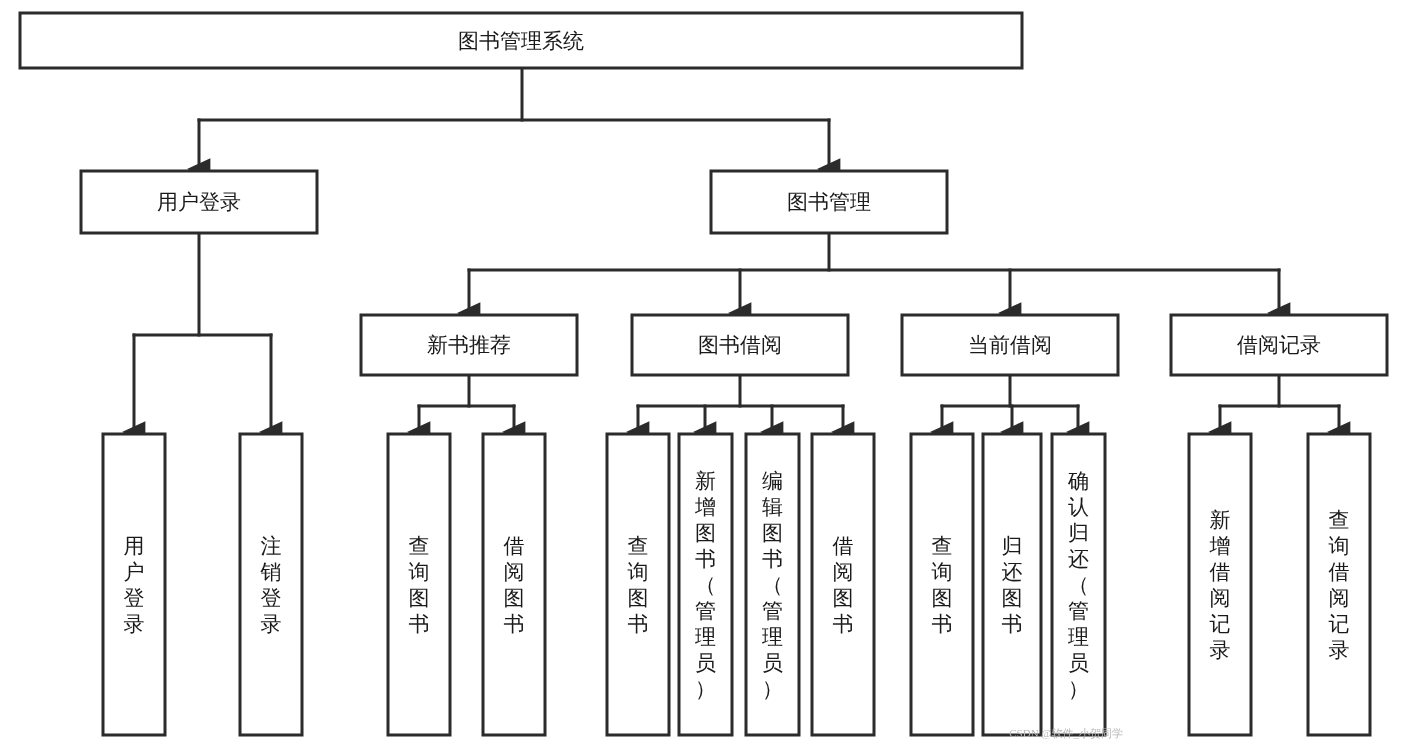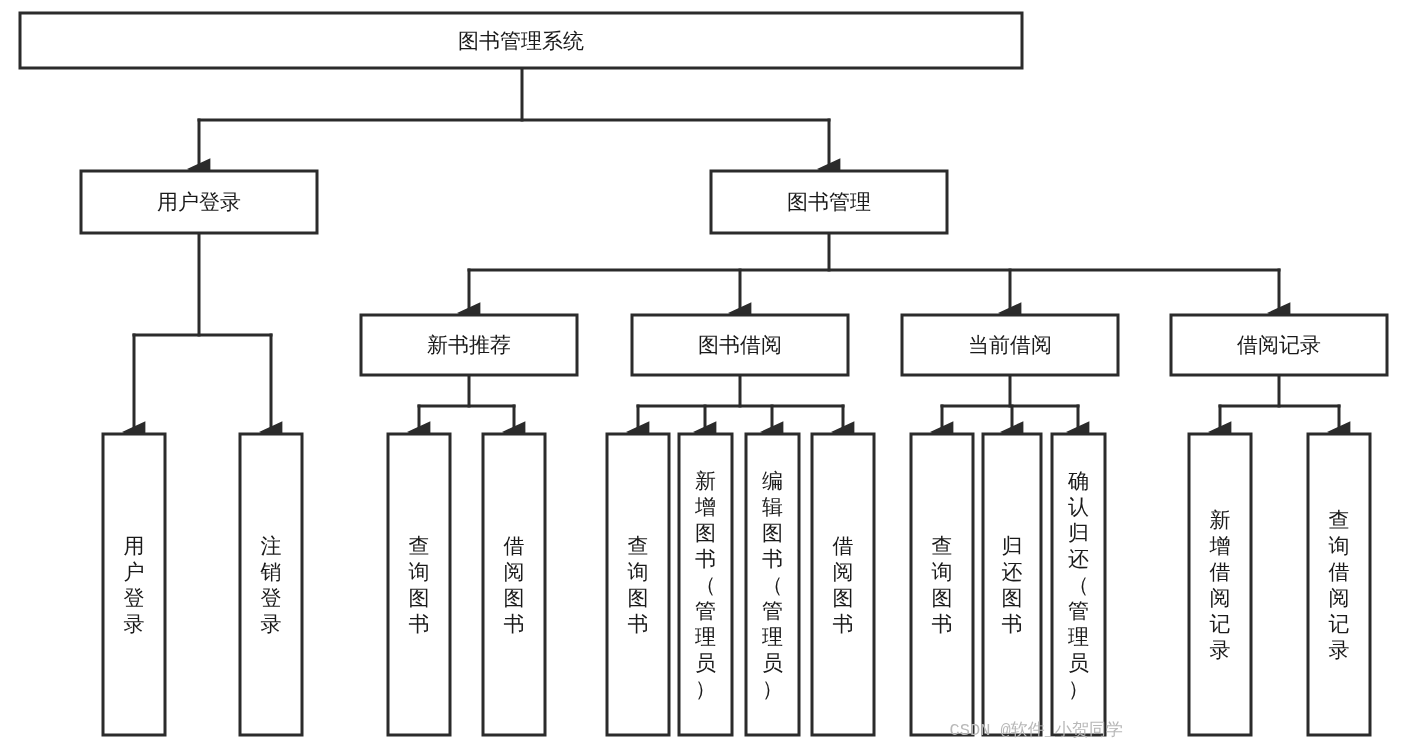--- a/index.html
+++ b/index.html
@@ -48,22 +48,22 @@
   .leaf-label-v {
     font-family: "DejaVu Sans", "Liberation Sans", sans-serif;
     font-size: 21px;
     fill: #1a1a1a;
     text-anchor: middle;
   }
   .watermark {
     position: absolute;
     right: 16px;
     bottom: 6px;
-    font-family: Liberation Mono, monospace;
-    font-size: 17px;
+    font-family: Liberation Serif, serif;
+    font-size: 11px;
     color: #b8b8b8;
     white-space: nowrap;
     user-select: none;
   }
 </style>
 </head>
 <body>
 
 <div id="diagram-root">
 

